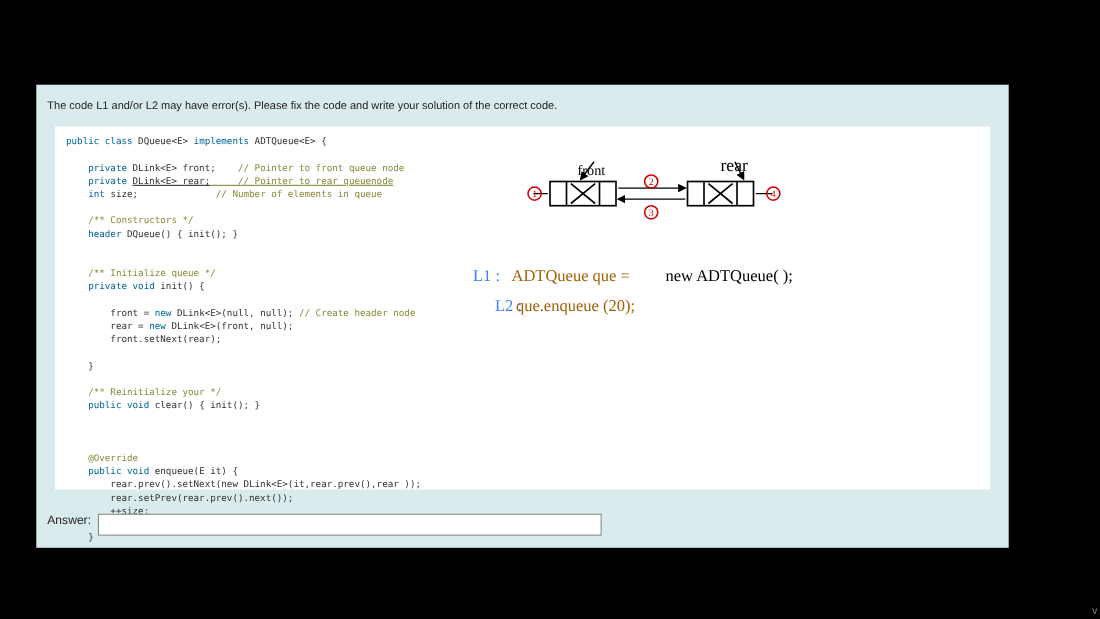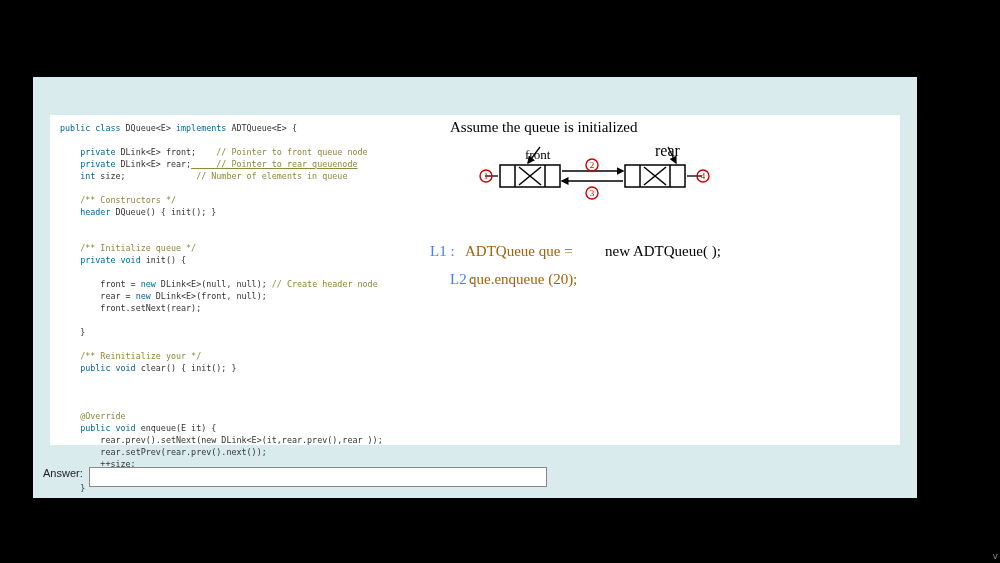--- a/index.html
+++ b/index.html
@@ -17,27 +17,28 @@
   .answerRow{position:absolute;left:10px;top:390px;display:flex;align-items:flex-start}
   .answerLbl{font-size:11px;color:#222;margin-right:6px}
   .answerInput{width:450px;height:18px;border:1px solid #888;background:#fff;font-size:10px;padding:0 3px}
   .tinyv{position:absolute;right:2px;bottom:2px;color:#888;font-size:9px;font-family:monospace}
 </style>
 </head>
 <body>
 
 <div class="page">
 
+  <div class="prompt">The code L1 and/or L2 may have error(s). Please fix the code and write your solution of the correct code.</div>
 
   <div class="codepanel">
 
     <div class="codearea"><span class="kw">public class </span><span>DQueue&lt;E&gt; </span><span class="kw">implements </span><span>ADTQueue&lt;E&gt; {</span>
 
 <span class="kw">    private </span><span>DLink&lt;E&gt; front;</span><span class="cm">    // Pointer to front queue node</span>
-<span class="kw">    private </span><span style="">DLink&lt;E&gt; rear;</span><span class="cm" style="text-decoration:underline">     // Pointer to rear queuenode</span>
+<span class="kw">    private </span><span style="text-decoration:underline">DLink&lt;E&gt; rear;</span><span class="cm" style="text-decoration:underline">     // Pointer to rear queuenode</span>
 <span class="kw">    int </span><span>size;</span><span class="cm">              // Number of elements in queue</span>
 
 <span class="cm">    /** Constructors */</span>
 <span class="kw">    header </span><span>DQueue() { init(); }</span>
 
 
 <span class="cm">    /** Initialize queue */</span>
 <span class="kw">    private void </span><span>init() {</span>
 
 <span>        front = </span><span class="kw">new </span><span>DLink&lt;E&gt;(null, null);</span><span class="cm"> // Create header node</span>
@@ -52,21 +53,20 @@
 
 
 <span class="cm">    @Override</span>
 <span class="kw">    public void </span><span>enqueue(E it) {</span>
 <span>        rear.prev().setNext(new DLink&lt;E&gt;(it,rear.prev(),rear ));</span>
 <span>        rear.setPrev(rear.prev().next());</span>
 <span>        ++size;</span>
 
 <span>    }</span></div>
 
-    <div class="hand black" style="left:400px;top:4px;font-size:15px">Assume the queue is initialized</div>
 
     <div class="hand black" style="left:475px;top:32px;font-size:13px">front</div>
     <div class="hand black" style="left:605px;top:27px;font-size:16px">rear</div>
 
     <svg style="left:420px;top:28px" width="260" height="70">
       <defs>
         <marker id="arr" markerWidth="6" markerHeight="6" refX="5" refY="3" orient="auto">
           <path d="M0,0 L6,3 L0,6 Z" fill="#000"></path>
         </marker>
       </defs>

